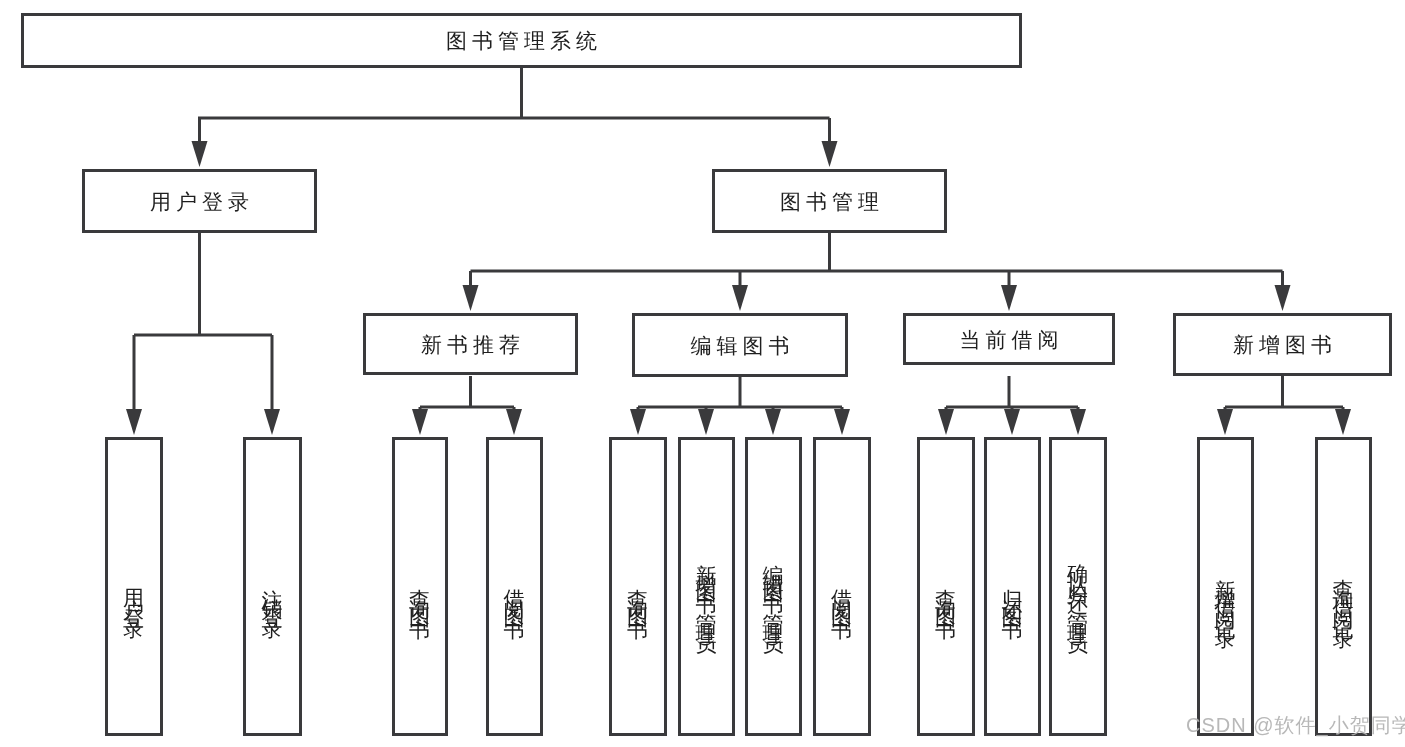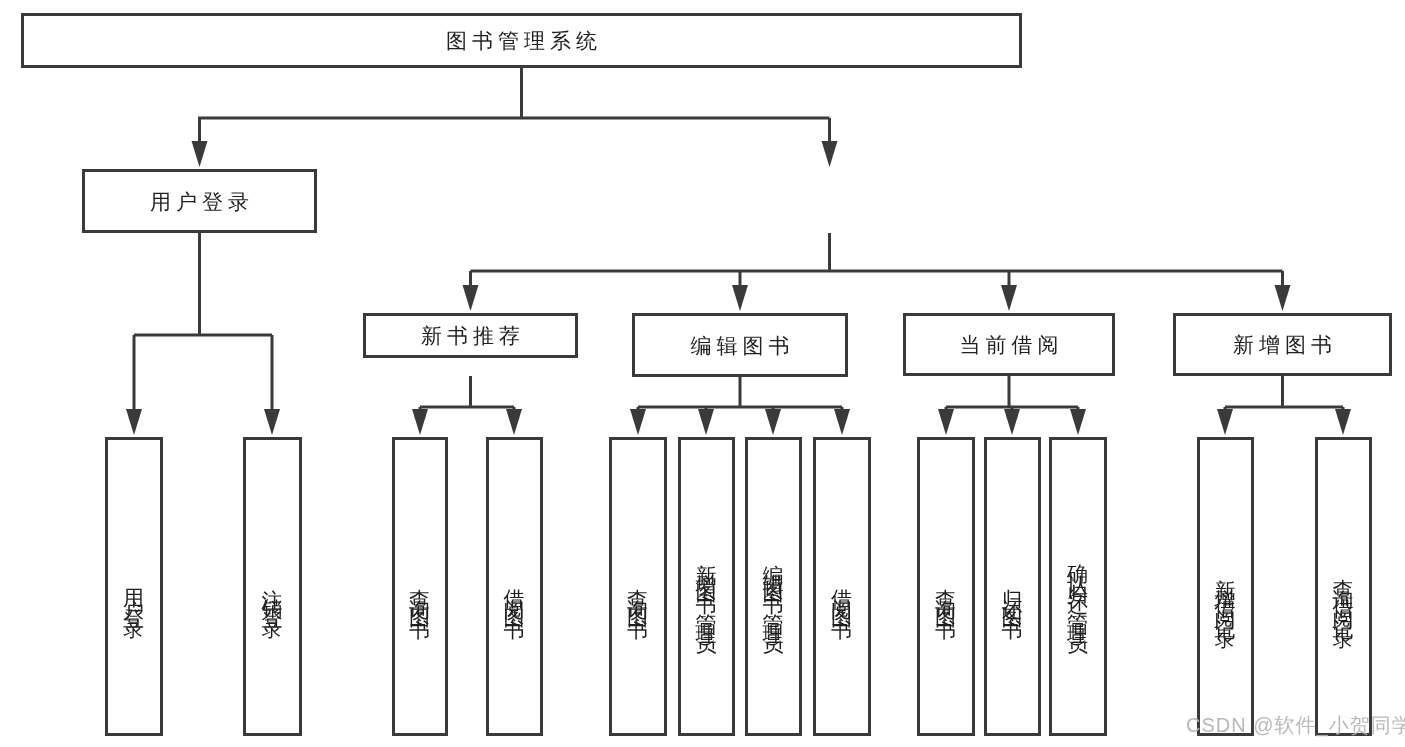--- a/index.html
+++ b/index.html
@@ -92,28 +92,31 @@
     </g>
   </svg>
 
   <div class="box" style="left:21px; top:13px; width:1001px; height:55px;">
     <span class="hlabel">图书管理系统</span>
   </div>
 
   <div class="box" style="left:82px; top:169px; width:235px; height:64px;">
     <span class="hlabel">用户登录</span>
   </div>
+  <div class="box" style="left:712px; top:169px; width:235px; height:64px;">
+    <span class="hlabel">图书管理</span>
+  </div>
 
-  <div class="box" style="left:363px; top:313px; width:215px; height:45px;">
+  <div class="box" style="left:363px; top:313px; width:215px; height:62px;">
     <span class="hlabel">新书推荐</span>
   </div>
   <div class="box" style="left:632px; top:313px; width:216px; height:64px;">
     <span class="hlabel">编辑图书</span>
   </div>
-  <div class="box" style="left:903px; top:313px; width:212px; height:63px;">
+  <div class="box" style="left:903px; top:313px; width:212px; height:52px;">
     <span class="hlabel">当前借阅</span>
   </div>
   <div class="box" style="left:1173px; top:313px; width:219px; height:63px;">
     <span class="hlabel">新增图书</span>
   </div>
 
   <div class="box vbox" style="left:105px; top:437px; width:58px; height:299px;">
     <span class="vlabel">用户登录</span>
   </div>
   <div class="box vbox" style="left:243px; top:437px; width:59px; height:299px;">

